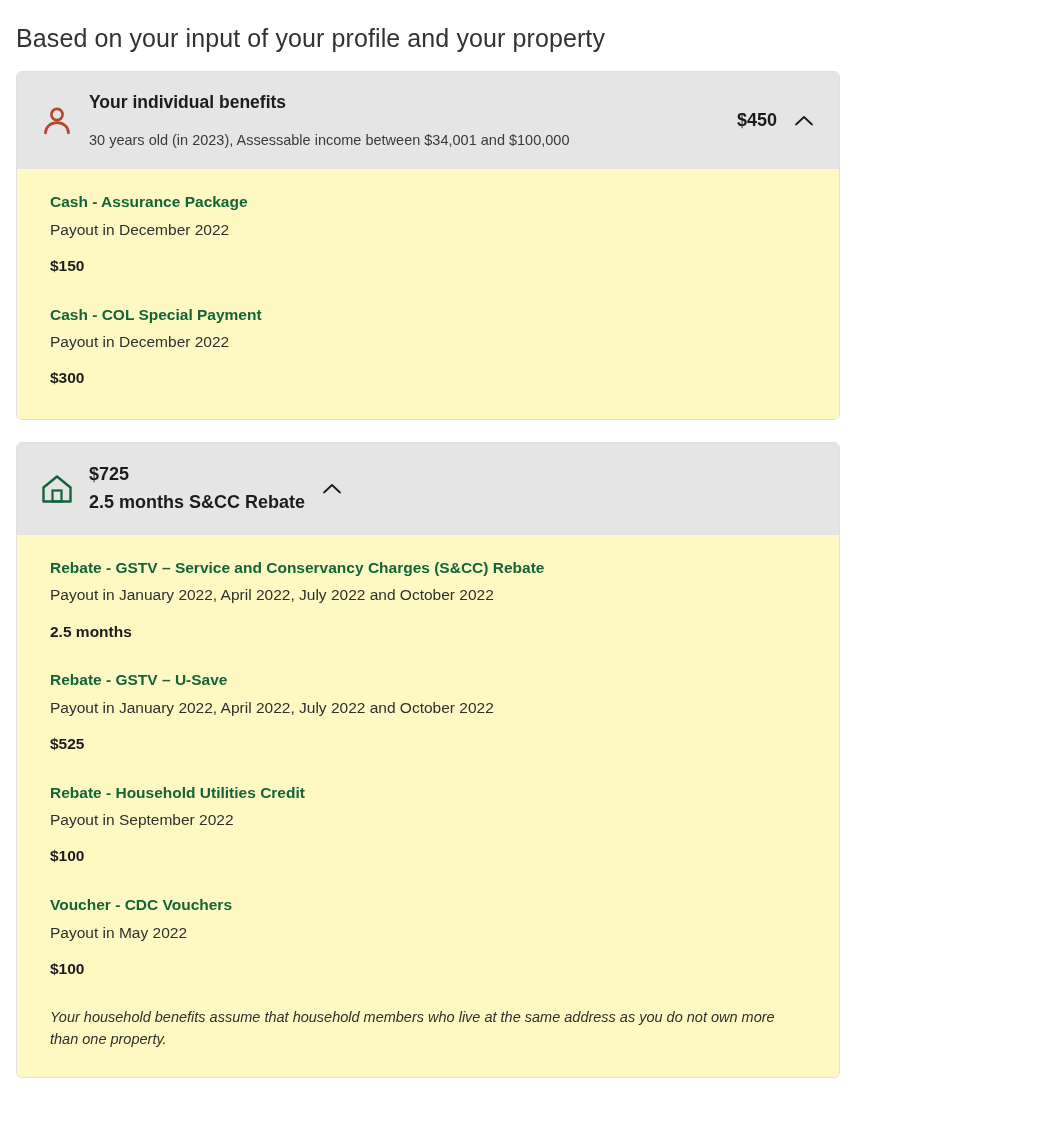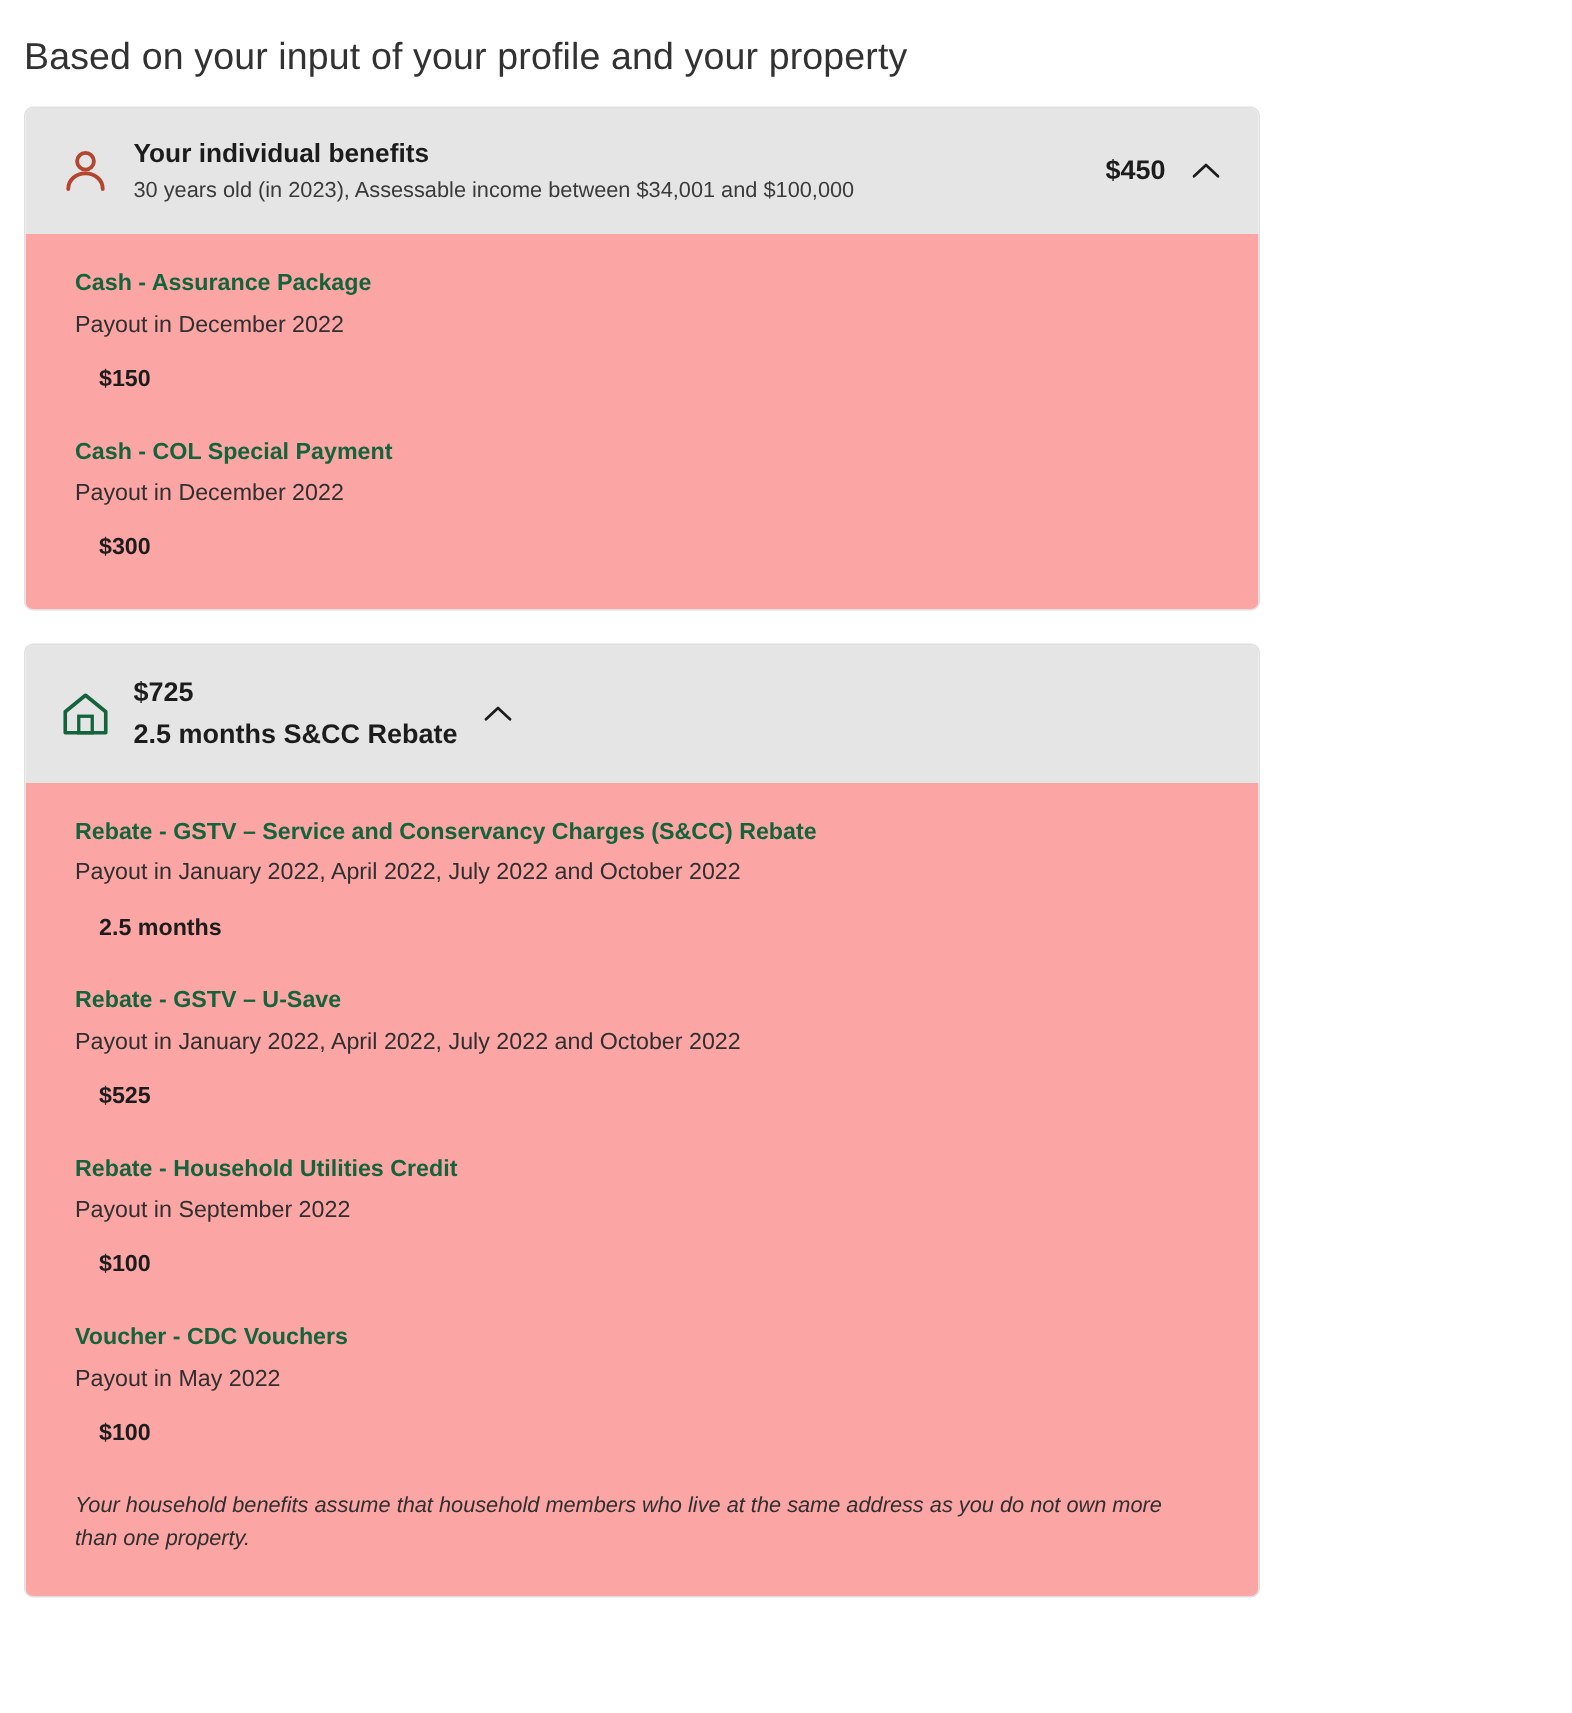--- a/index.html
+++ b/index.html
@@ -55,42 +55,42 @@
   .header-title {
     font-size: 17.5px;
     font-weight: bold;
     color: #1c1c1c;
     line-height: 1.4;
   }
   .header-sub {
     font-size: 14.5px;
     color: #3a3a3a;
     line-height: 1.5;
-    margin-top: 2px;
+    margin-top: 15px;
   }
   .header-amount {
     text-align: left;
     font-size: 18px;
     font-weight: bold;
     color: #1c1c1c;
     line-height: 1.55;
     white-space: nowrap;
     margin-right: 14px;
   }
   .chevron {
     width: 26px;
     min-width: 26px;
     height: 26px;
     display: flex;
     align-items: center;
     justify-content: center;
   }
   .card-body {
     padding: 22px 33px 26px 33px;
-    background: #fca5a5;
+    background: #fef9c3;
   }
   .benefit {
     margin-bottom: 27px;
   }
   .benefit:last-of-type {
     margin-bottom: 0;
   }
   .benefit-title {
     font-size: 15.5px;
     font-weight: bold;
@@ -102,21 +102,20 @@
     font-size: 15.5px;
     color: #2f2f2f;
     line-height: 1.5;
     margin-bottom: 14px;
   }
   .benefit-value {
     font-size: 15.5px;
     font-weight: bold;
     color: #1c1c1c;
     line-height: 1.4;
-    margin-left: 16px;
   }
   .card-note {
     font-size: 14.5px;
     font-style: italic;
     color: #2f2f2f;
     line-height: 1.5;
     margin-top: 28px;
   }
   #individual-card .card-body { padding-bottom: 30px; }
 </style>

